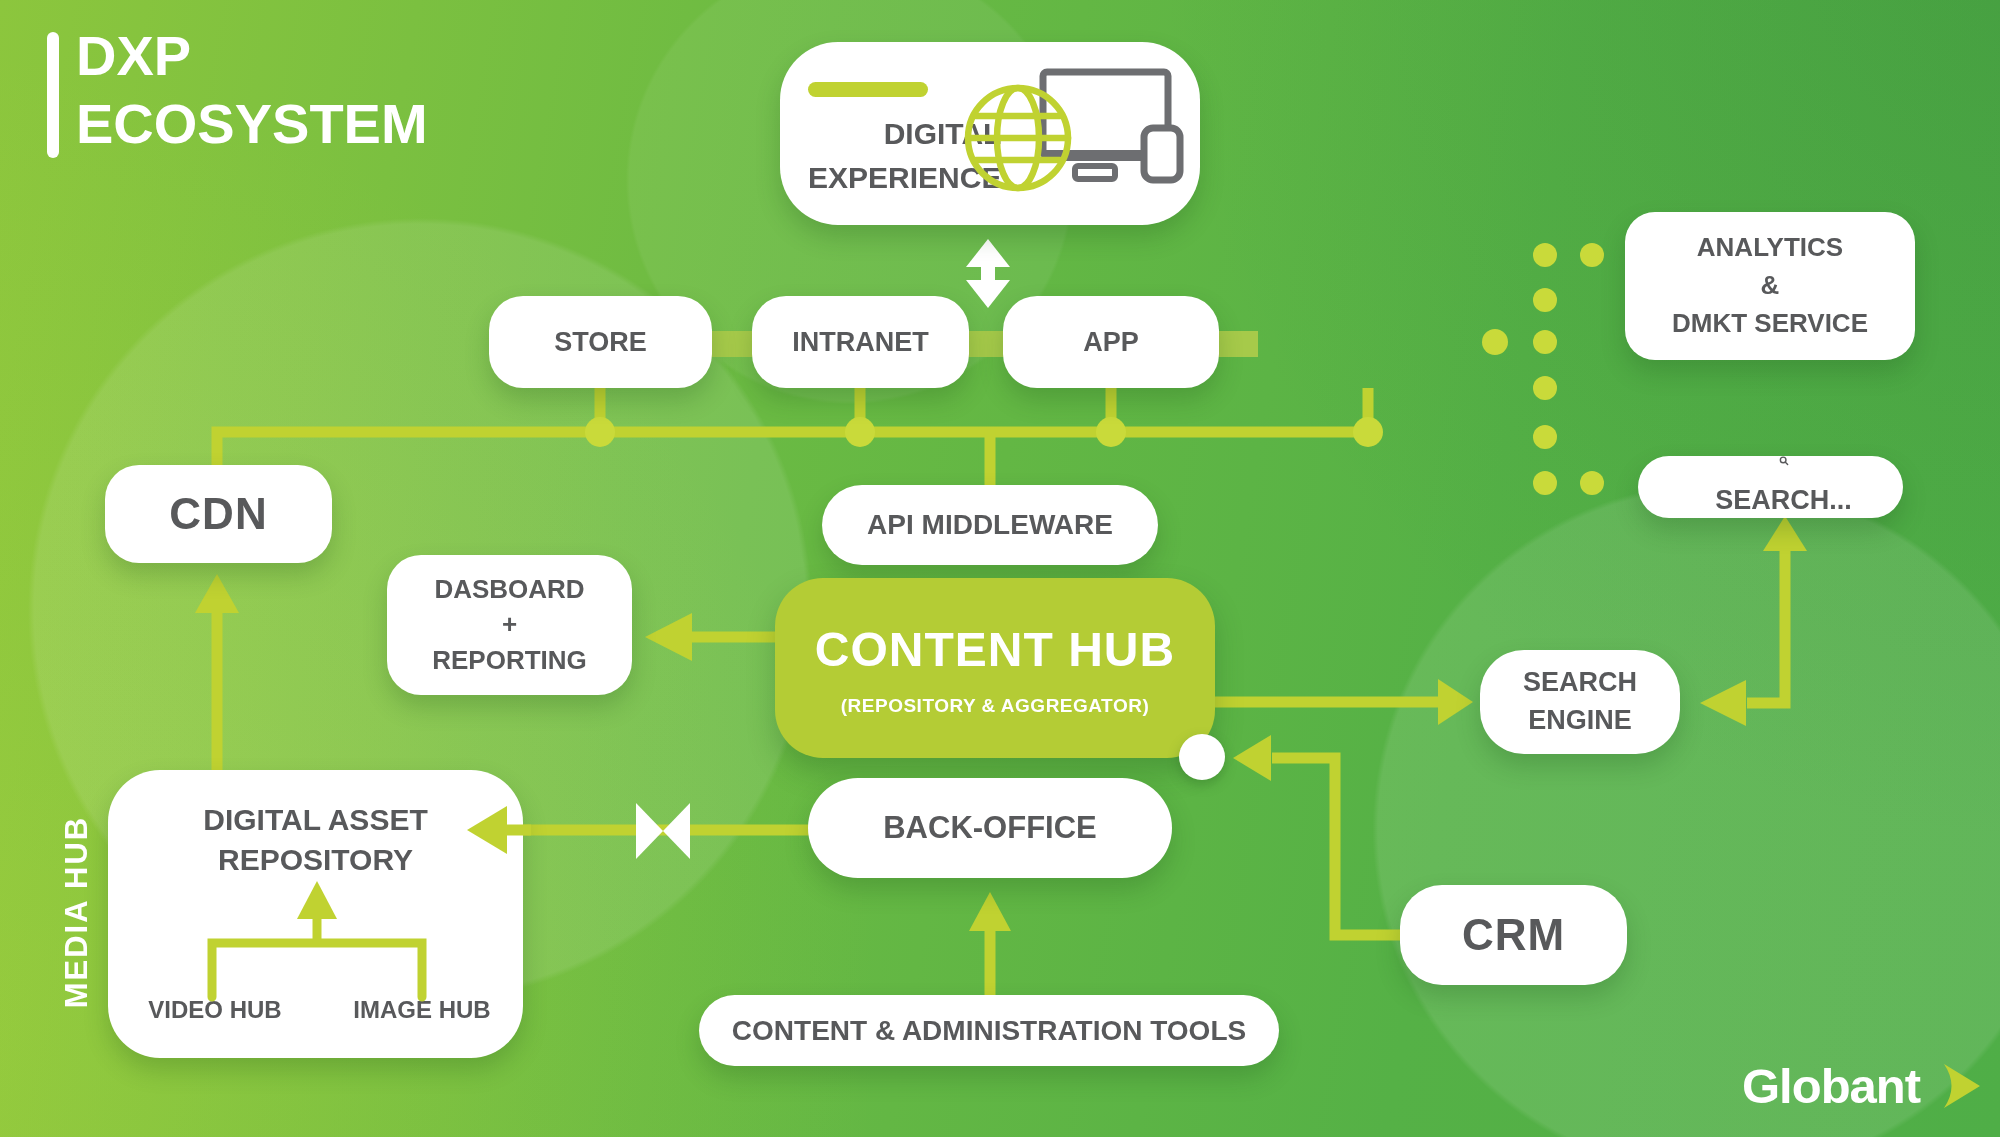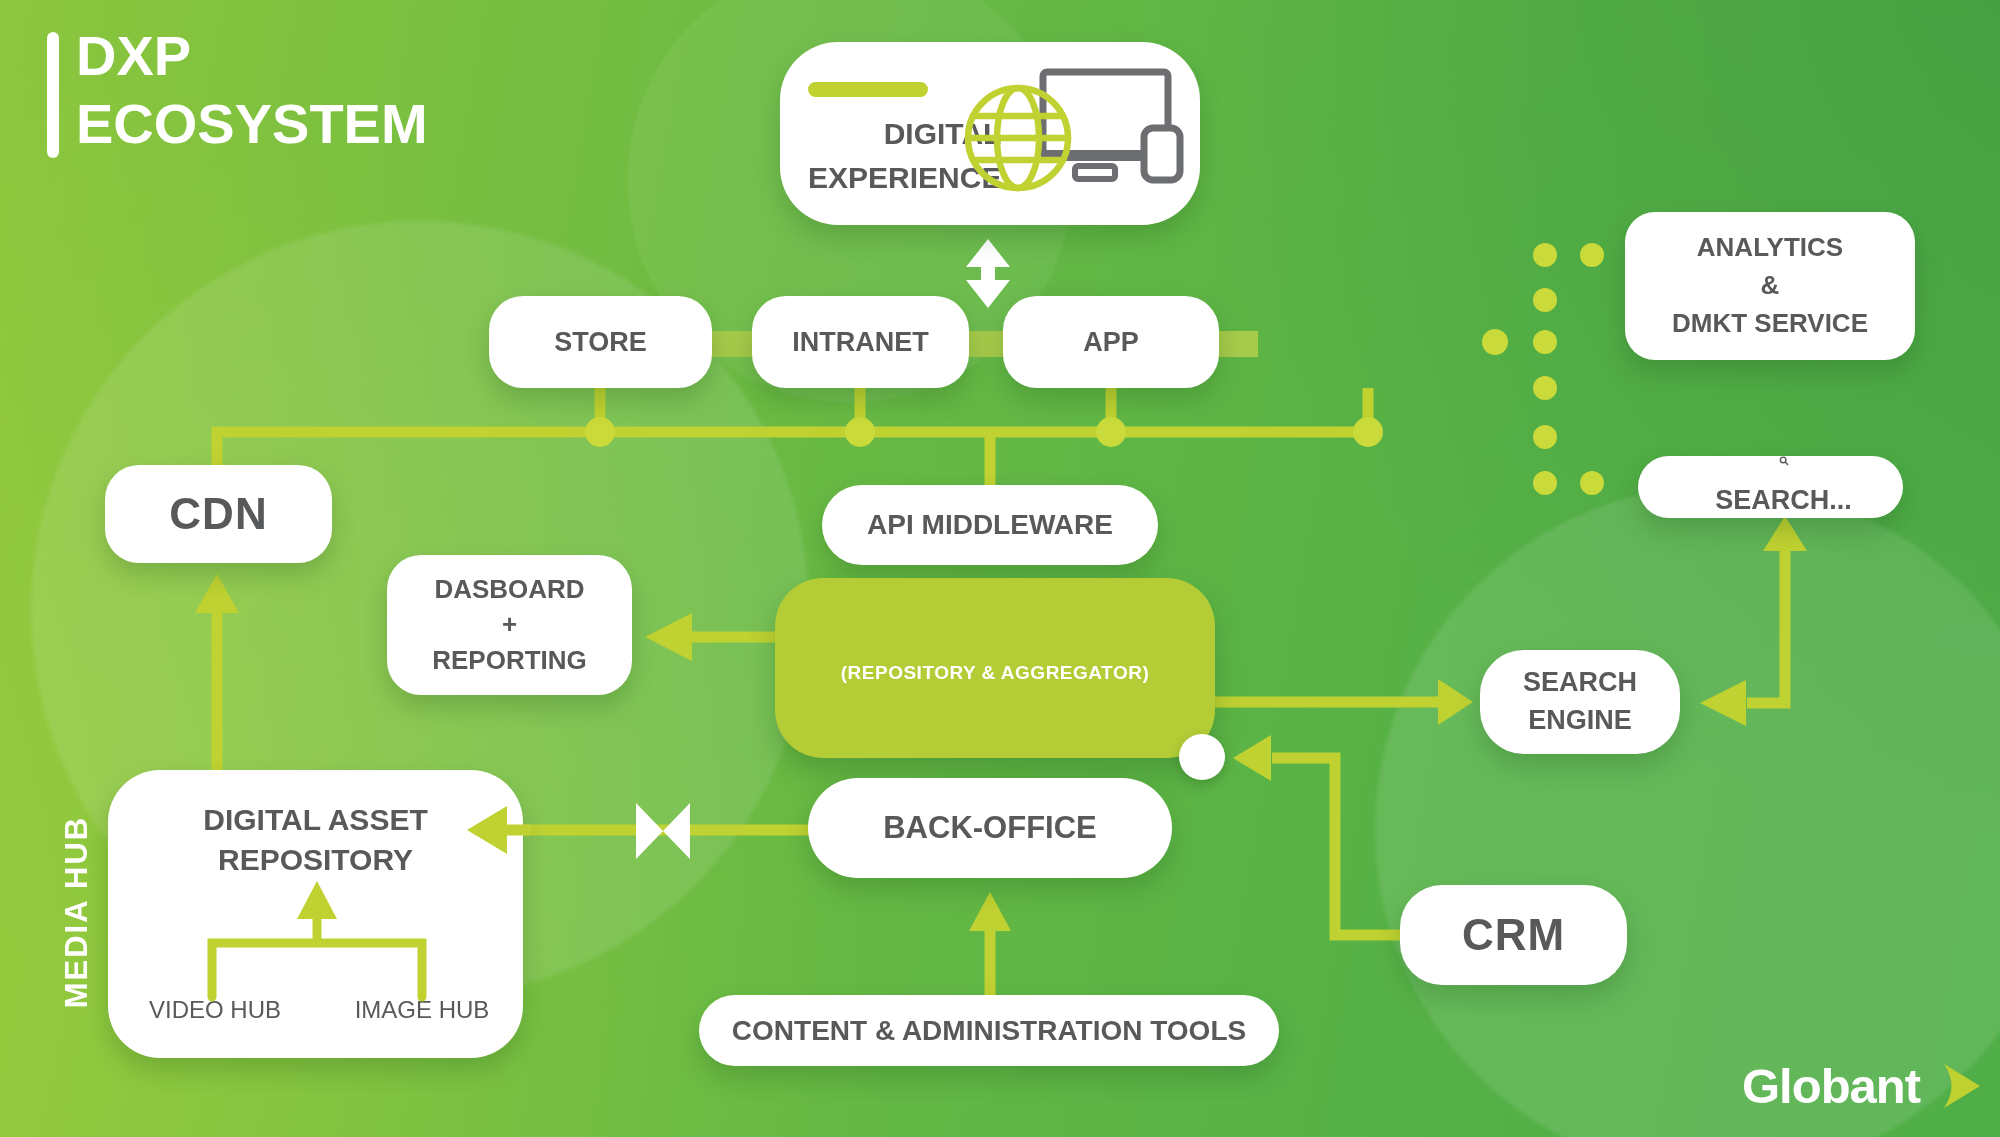--- a/index.html
+++ b/index.html
@@ -39,21 +39,21 @@
   .n-analytics{left:1625px;top:212px;width:290px;height:148px;border-radius:30px;font-size:26px;line-height:1.45;}
   .n-search{left:1638px;top:456px;width:265px;height:62px;border-radius:31px;flex-direction:column;justify-content:space-between;gap:16px;padding-left:26px;box-sizing:border-box;font-size:27px;}
   .n-api{left:822px;top:485px;width:336px;height:80px;border-radius:40px;font-size:28px;}
   .n-cdn{left:105px;top:465px;width:227px;height:98px;border-radius:34px;font-size:44px;letter-spacing:1px;}
   .n-dash{left:387px;top:555px;width:245px;height:140px;border-radius:34px;font-size:26px;line-height:1.35;}
   .n-hub{left:775px;top:578px;width:440px;height:180px;border-radius:48px;background:var(--hub);box-shadow:0 14px 28px rgba(25,75,25,.25);}
   .hub-title{color:#fff;font-size:48px;font-weight:bold;letter-spacing:1px;}
   .hub-sub{color:#fff;font-size:19px;font-weight:bold;margin-top:10px;letter-spacing:.5px;}
   .n-engine{left:1480px;top:650px;width:200px;height:104px;border-radius:44px;font-size:27px;line-height:1.4;}
   .n-dar{left:108px;top:770px;width:415px;height:288px;border-radius:52px;justify-content:flex-start;padding-top:30px;box-sizing:border-box;font-size:30px;line-height:1.32;}
-  .dar-label{position:absolute;bottom:32px;width:180px;font-size:24px;font-weight:normal;color:var(--text);}
+  .dar-label{position:absolute;bottom:32px;width:180px;font-size:24px;font-weight:bold;color:var(--text);}
   .dar-video{left:17px;} .dar-image{left:224px;}
   .media-hub{position:absolute;left:-43px;top:888px;width:240px;height:48px;transform:rotate(-90deg);z-index:2;color:#fff;font-size:31px;font-weight:bold;letter-spacing:2px;text-align:center;line-height:48px;}
   .n-back{left:808px;top:778px;width:364px;height:100px;border-radius:50px;font-size:31px;}
   .n-crm{left:1400px;top:885px;width:227px;height:100px;border-radius:42px;font-size:44px;letter-spacing:1px;}
   .n-tools{left:699px;top:995px;width:580px;height:71px;border-radius:36px;font-size:28px;}
   .brand{position:absolute;left:1742px;top:1058px;z-index:2;display:flex;align-items:center;gap:20px;}
   .brand span{color:#fff;font-size:49px;font-weight:bold;letter-spacing:-1px;}
 </style>
 </head>
 <body>
@@ -187,20 +187,21 @@
     </div>
   <div class="node n-cdn">
       <span>CDN</span>
     </div>
   <div class="node n-dash">
     <div>DASBOARD</div>
     <div>+</div>
     <div>REPORTING</div>
   </div>
   <div class="node n-hub">
+    <div class="hub-title">CONTENT HUB</div>
     <div class="hub-sub">(REPOSITORY &amp; AGGREGATOR)</div>
   </div>
   <div class="node n-engine">
     <div>SEARCH</div>
     <div>ENGINE</div>
   </div>
 
   <div class="media-hub">MEDIA HUB</div>
   <div class="node n-dar">
     <div>DIGITAL ASSET</div>

